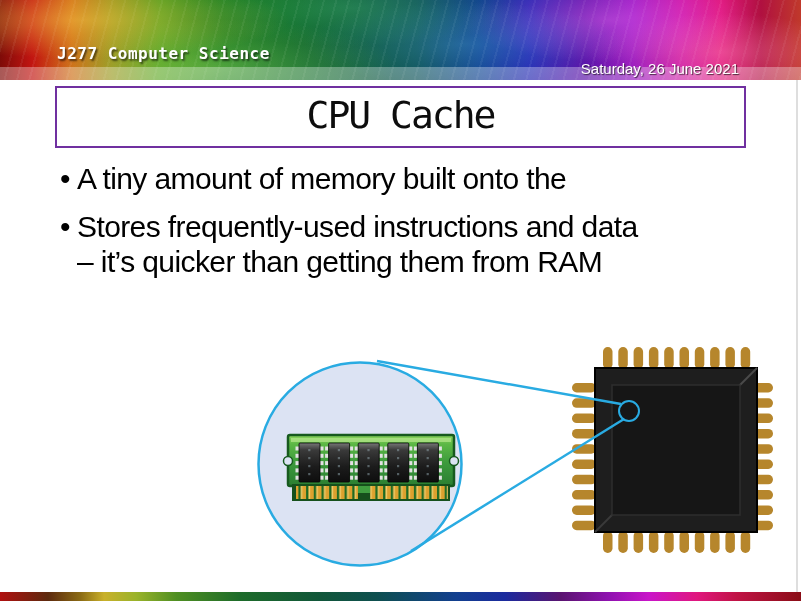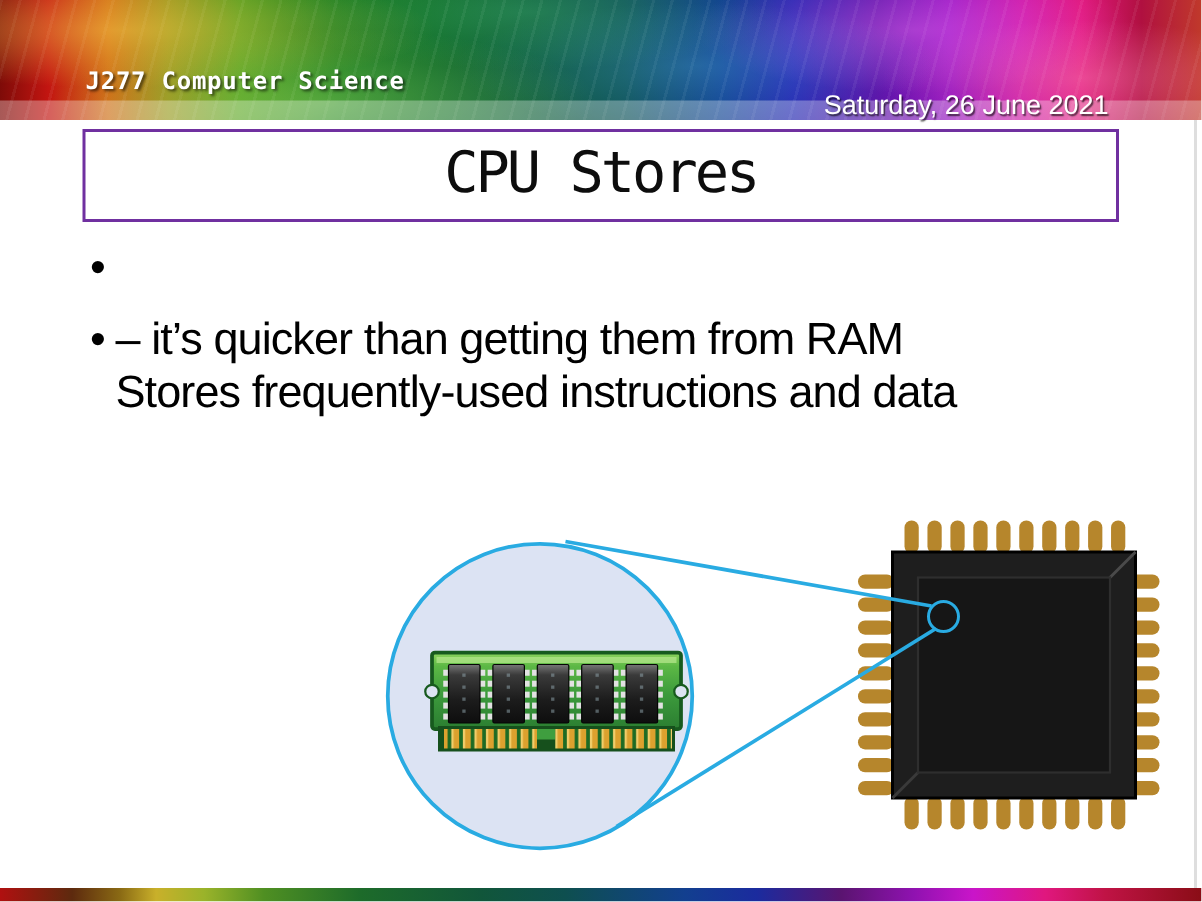--- a/index.html
+++ b/index.html
@@ -30,21 +30,21 @@
     background:rgba(255,255,255,.32);
   }
   .course-title{
     position:absolute;left:57px;top:44px;
     font-family:"DejaVu Sans Mono",monospace;font-weight:bold;font-size:16px;
     color:#ffffff;letter-spacing:0.5px;
     text-shadow:1.5px 1.5px 2px rgba(0,0,0,.6);white-space:nowrap;
   }
   .slide-date{
     position:absolute;right:62px;top:60px;
-    font-size:18px;color:#ffffff;
+    font-size:15px;color:#ffffff;
     text-shadow:1px 1px 1px rgba(0,0,0,.65);white-space:nowrap;
   }
 
   
   .title-box{
     position:absolute;left:55px;top:86px;width:691px;height:62px;
     box-sizing:border-box;border:2px solid #7030A0;background:#ffffff;
     display:flex;align-items:center;justify-content:center;
   }
   .title-text{
@@ -83,34 +83,35 @@
 
 <div>
 
   <div class="banner">
     <div class="banner-lightband"></div>
     <div class="course-title">J277 Computer Science</div>
     <div class="slide-date">Saturday, 26 June 2021</div>
   </div>
 
   <div class="title-box">
-    <div class="title-text">CPU Stores</div>
+    <div class="title-text">CPU Cache</div>
   </div>
 
   <div class="bullets">
     <div class="bullet">
       <span class="marker">•</span>
       <span class="lines">
+        <div>A tiny amount of memory built onto the</div>
       </span>
     </div>
     <div class="bullet">
       <span class="marker">•</span>
       <span class="lines">
+        <div>Stores frequently-used instructions and data</div>
         <div>– it’s quicker than getting them from RAM</div>
-        <div>Stores frequently-used instructions and data</div>
       </span>
     </div>
   </div>
 
   <svg class="illustration" viewBox="245 335 535 260">
     <defs>
       <linearGradient id="pcb" x1="0" y1="0" x2="0" y2="1">
         <stop offset="0" stop-color="#8ed45e"></stop>
         <stop offset="0.18" stop-color="#5cb845"></stop>
         <stop offset="0.55" stop-color="#3c9a3c"></stop>

